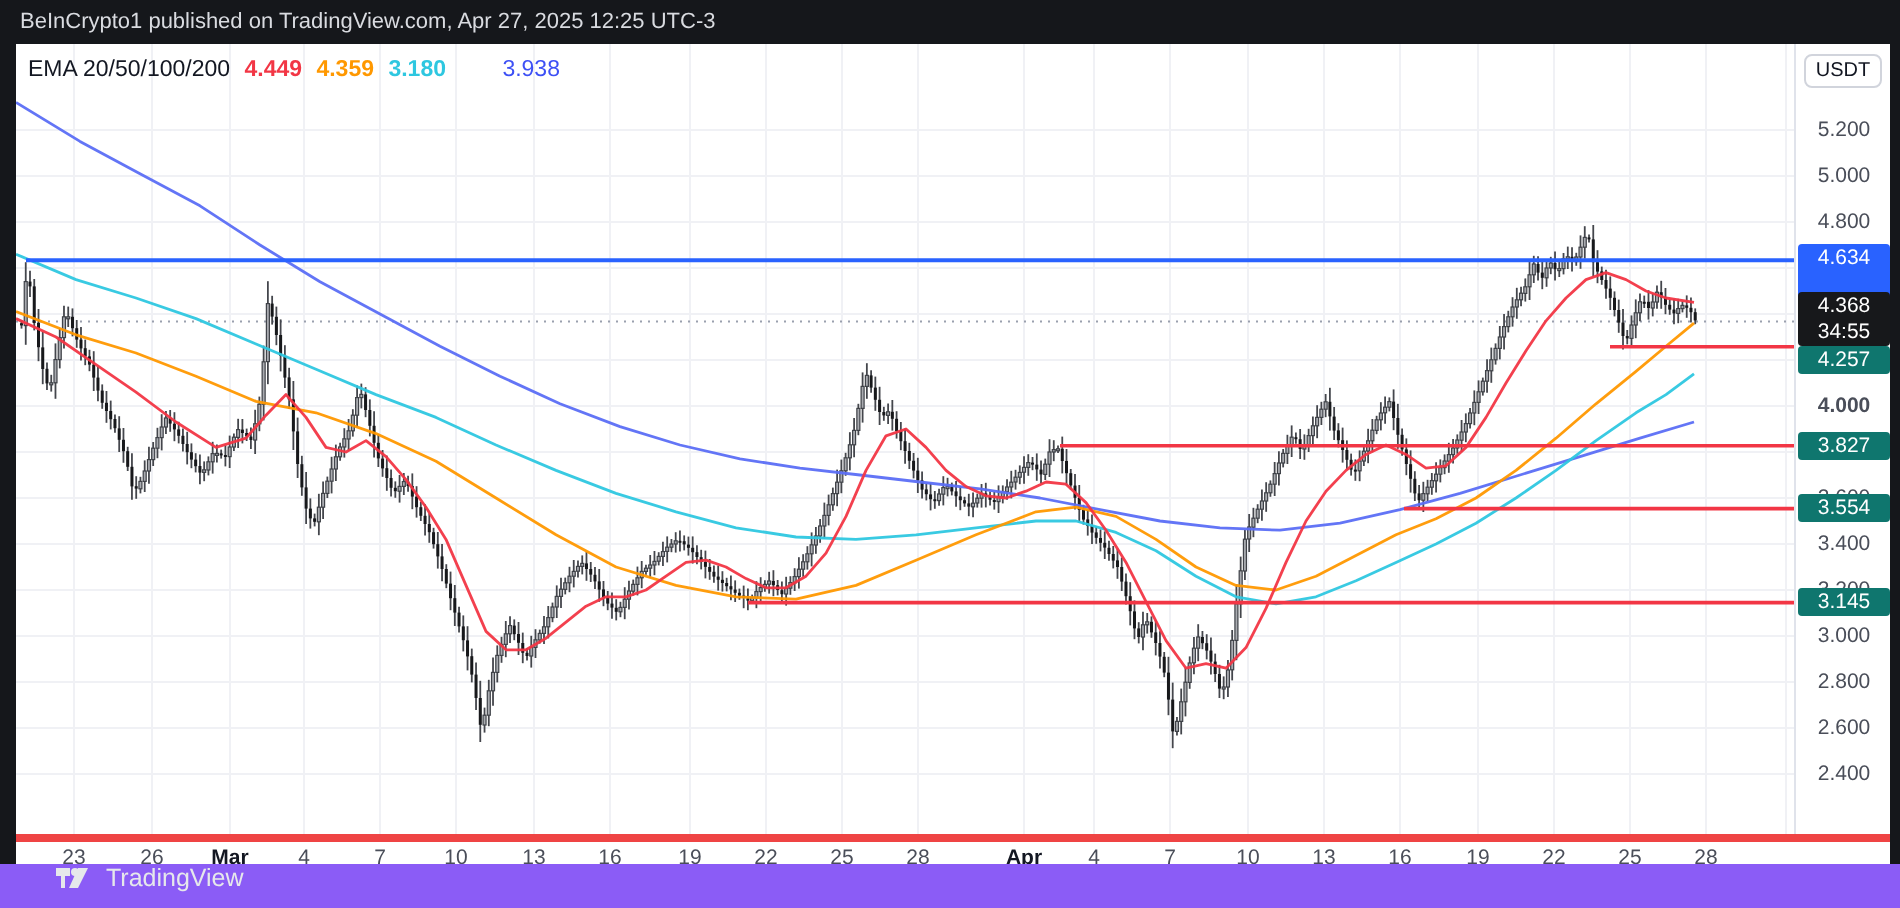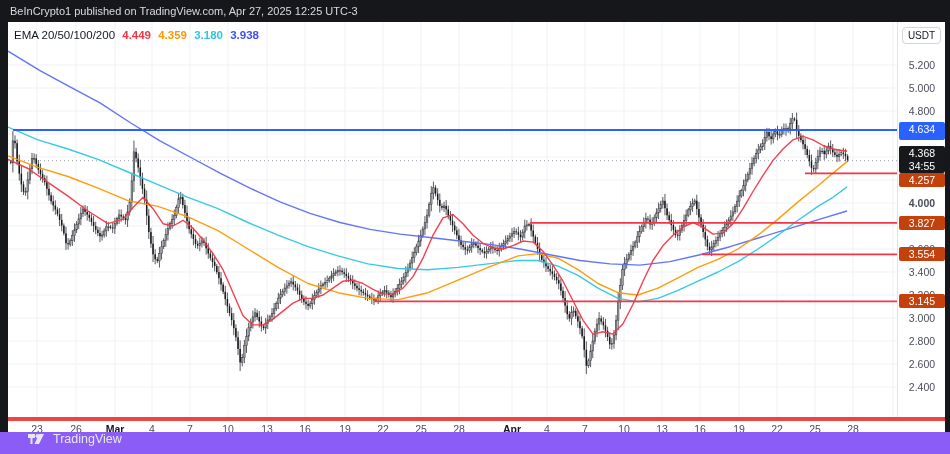--- a/index.html
+++ b/index.html
@@ -25,42 +25,42 @@
   
   .legend{
     position:absolute;left:6px;top:5px;z-index:5;pointer-events:none;
     font-size:11.5px;color:#131722;line-height:15px;white-space:nowrap;
   }
   .legend .row2{margin-top:1px;}
   .legend span{margin-right:4px;}
   .v20{color:#f23645;font-weight:bold;}
   .v50{color:#ff9800;font-weight:bold;}
   .v100{color:#2ec7e0;font-weight:bold;}
-  .v200{color:#3d50f5;font-weight:bold;}
+  .v200{color:#3d50f5;font-weight:normal;margin-left:21px;}
   
   .paxis{
     position:absolute;left:889px;top:0;width:48px;height:395px;
     border-left:1px solid #e0e3eb;background:#fff;box-sizing:border-box;
   }
   .ptick{
     position:absolute;left:0;width:48px;text-align:center;
     font-size:10.5px;color:#4a4e59;
   }
   .currency-btn{
     position:absolute;top:5px;left:4px;width:39px;height:17px;
     background:#fff;border:1px solid #d1d4dc;border-radius:4px;
     font-size:10px;color:#131722;text-align:center;line-height:16px;
     box-sizing:border-box;z-index:6;
   }
   .badge{
     position:absolute;left:1px;width:46px;border-radius:2px;z-index:4;
     color:#fff;font-size:10.5px;text-align:center;line-height:14px;
   }
-  .badge.blue{background:#2962ff;height:18px;line-height:15px;}
-  .badge.red{background:#c2410c;height:14px;}
+  .badge.blue{background:#2962ff;height:33px;line-height:15px;}
+  .badge.red{background:#0f766e;height:14px;}
   .badge.black{background:#17181b;height:27px;line-height:13px;}
   
   .taxis{
     position:absolute;left:0;top:395px;width:937px;height:15px;
     border-top:4px solid #ef4444;background:#fff;box-sizing:border-box;
   }
   .ttick{
     position:absolute;top:2px;transform:translateX(-50%);
     font-size:10.5px;color:#4a4e59;
   }

